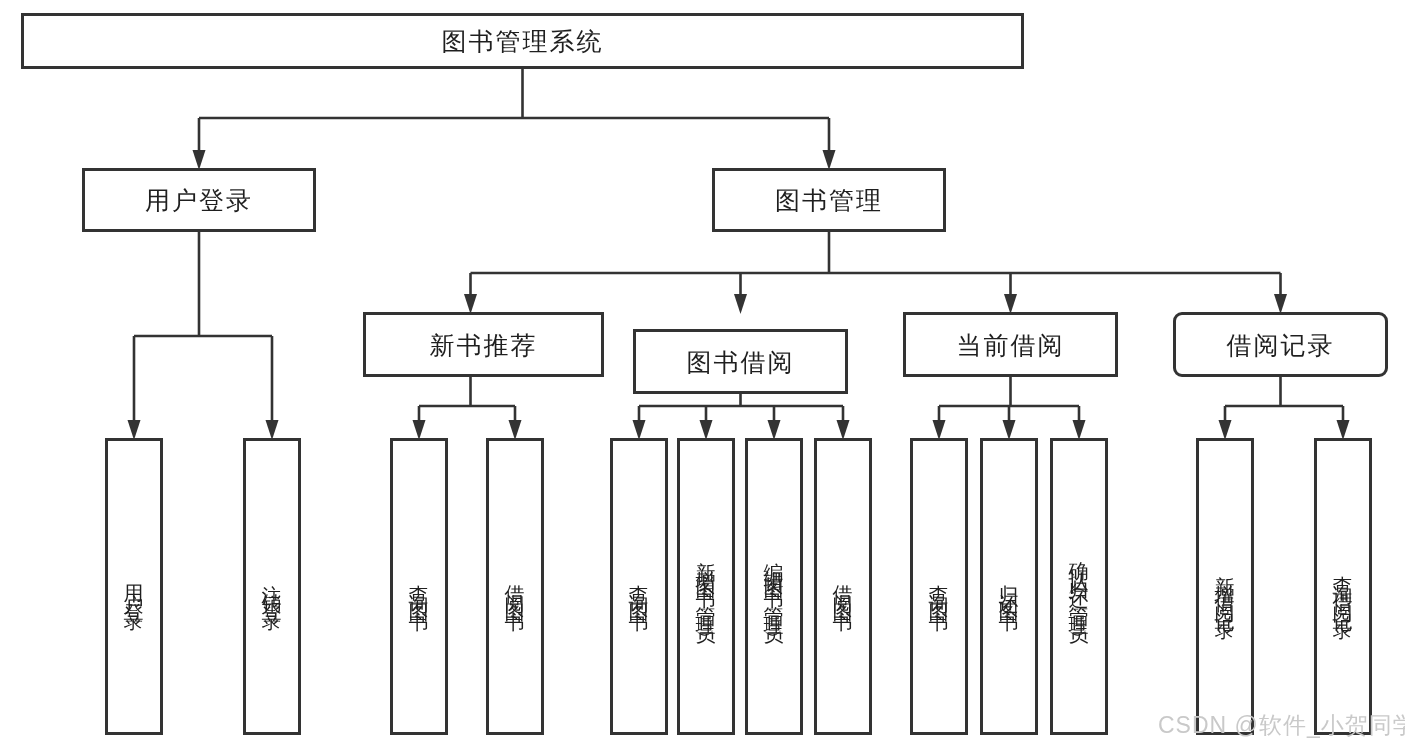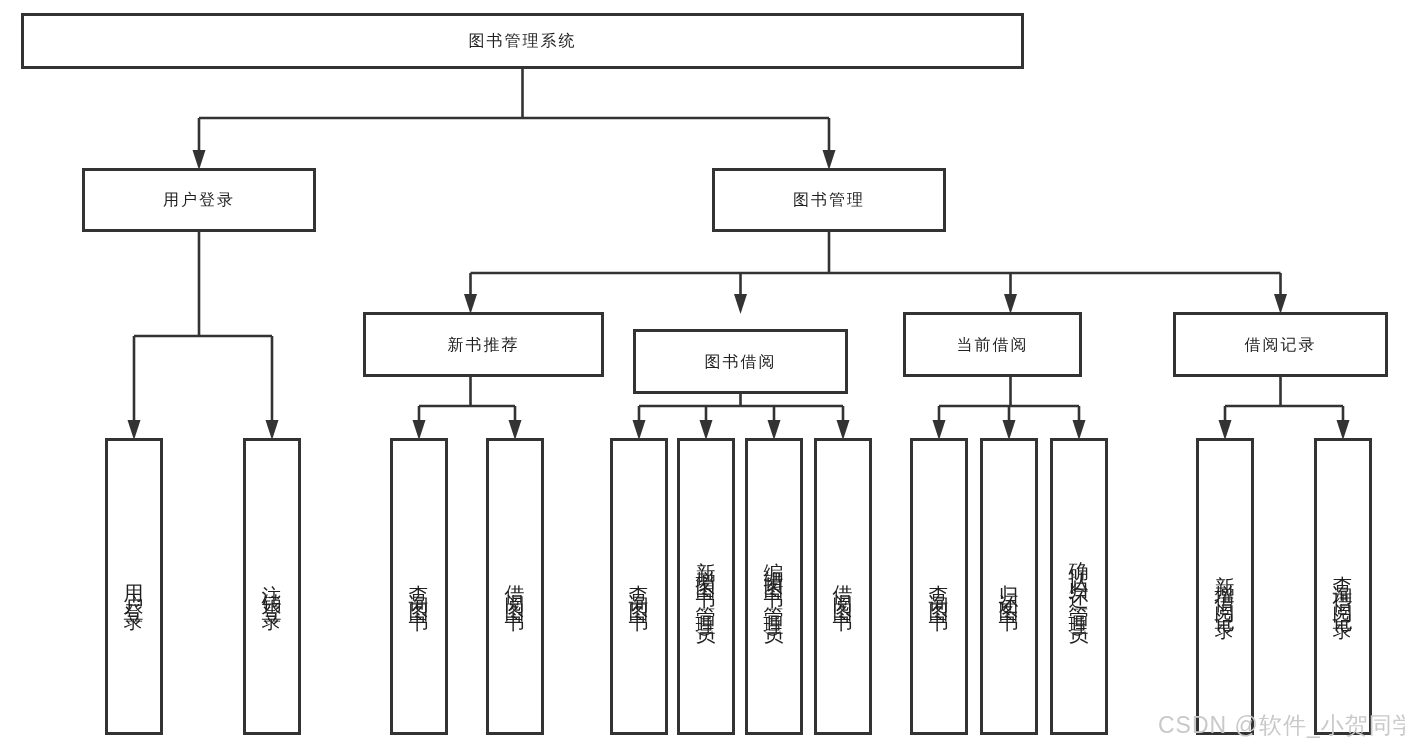--- a/index.html
+++ b/index.html
@@ -24,21 +24,21 @@
   }
   .node {
     position: absolute;
     box-sizing: border-box;
     border: 3px solid #333333;
     background: #ffffff;
     display: flex;
     align-items: center;
     justify-content: center;
     color: #1f1f1f;
-    font-size: 16px;
+    font-size: 25px;
     letter-spacing: 2px;
     text-align: center;
     line-height: 1.2;
   }
   .node.vertical {
     font-size: 20px;
   }
   .node.vertical .label {
     writing-mode: vertical-rl;
     text-orientation: mixed;
@@ -97,24 +97,24 @@
       </div>
       <div class="node" style="left: 712px; top: 168px; width: 234px; height: 64px; border-color: rgb(51, 51, 51); color: rgb(31, 31, 31); justify-content: center;">
         <span class="label">图书管理</span>
       </div>
       <div class="node" style="left: 363px; top: 312px; width: 241px; height: 65px; border-color: rgb(51, 51, 51); color: rgb(31, 31, 31);">
         <span class="label">新书推荐</span>
       </div>
       <div class="node" style="left: 633px; top: 329px; width: 215px; height: 65px; border-color: rgb(51, 51, 51); color: rgb(31, 31, 31);">
         <span class="label">图书借阅</span>
       </div>
-      <div class="node" style="left: 903px; top: 312px; width: 179px; height: 65px; border-color: rgb(51, 51, 51); color: rgb(31, 31, 31);">
+      <div class="node" style="left: 903px; top: 312px; width: 215px; height: 65px; border-color: rgb(51, 51, 51); color: rgb(31, 31, 31);">
         <span class="label">当前借阅</span>
       </div>
-      <div class="node" style="left: 1173px; top: 312px; width: 215px; height: 65px; border-color: rgb(51, 51, 51); color: rgb(31, 31, 31);">
+      <div class="node" style="left: 1173px; top: 312px; width: 215px; height: 65px; border-color: rgb(51, 51, 51); color: rgb(31, 31, 31); border-radius: 9px;">
         <span class="label">借阅记录</span>
       </div>
       <div class="node vertical" style="left: 105px; top: 438px; width: 58px; height: 297px; border-color: rgb(51, 51, 51); color: rgb(31, 31, 31);">
         <span class="label">用户登录</span>
       </div>
       <div class="node vertical" style="left: 243px; top: 438px; width: 58px; height: 297px; border-color: rgb(51, 51, 51); color: rgb(31, 31, 31);">
         <span class="label">注销登录</span>
       </div>
       <div class="node vertical" style="left: 390px; top: 438px; width: 58px; height: 297px; border-color: rgb(51, 51, 51); color: rgb(31, 31, 31);">
         <span class="label">查询图书</span>

